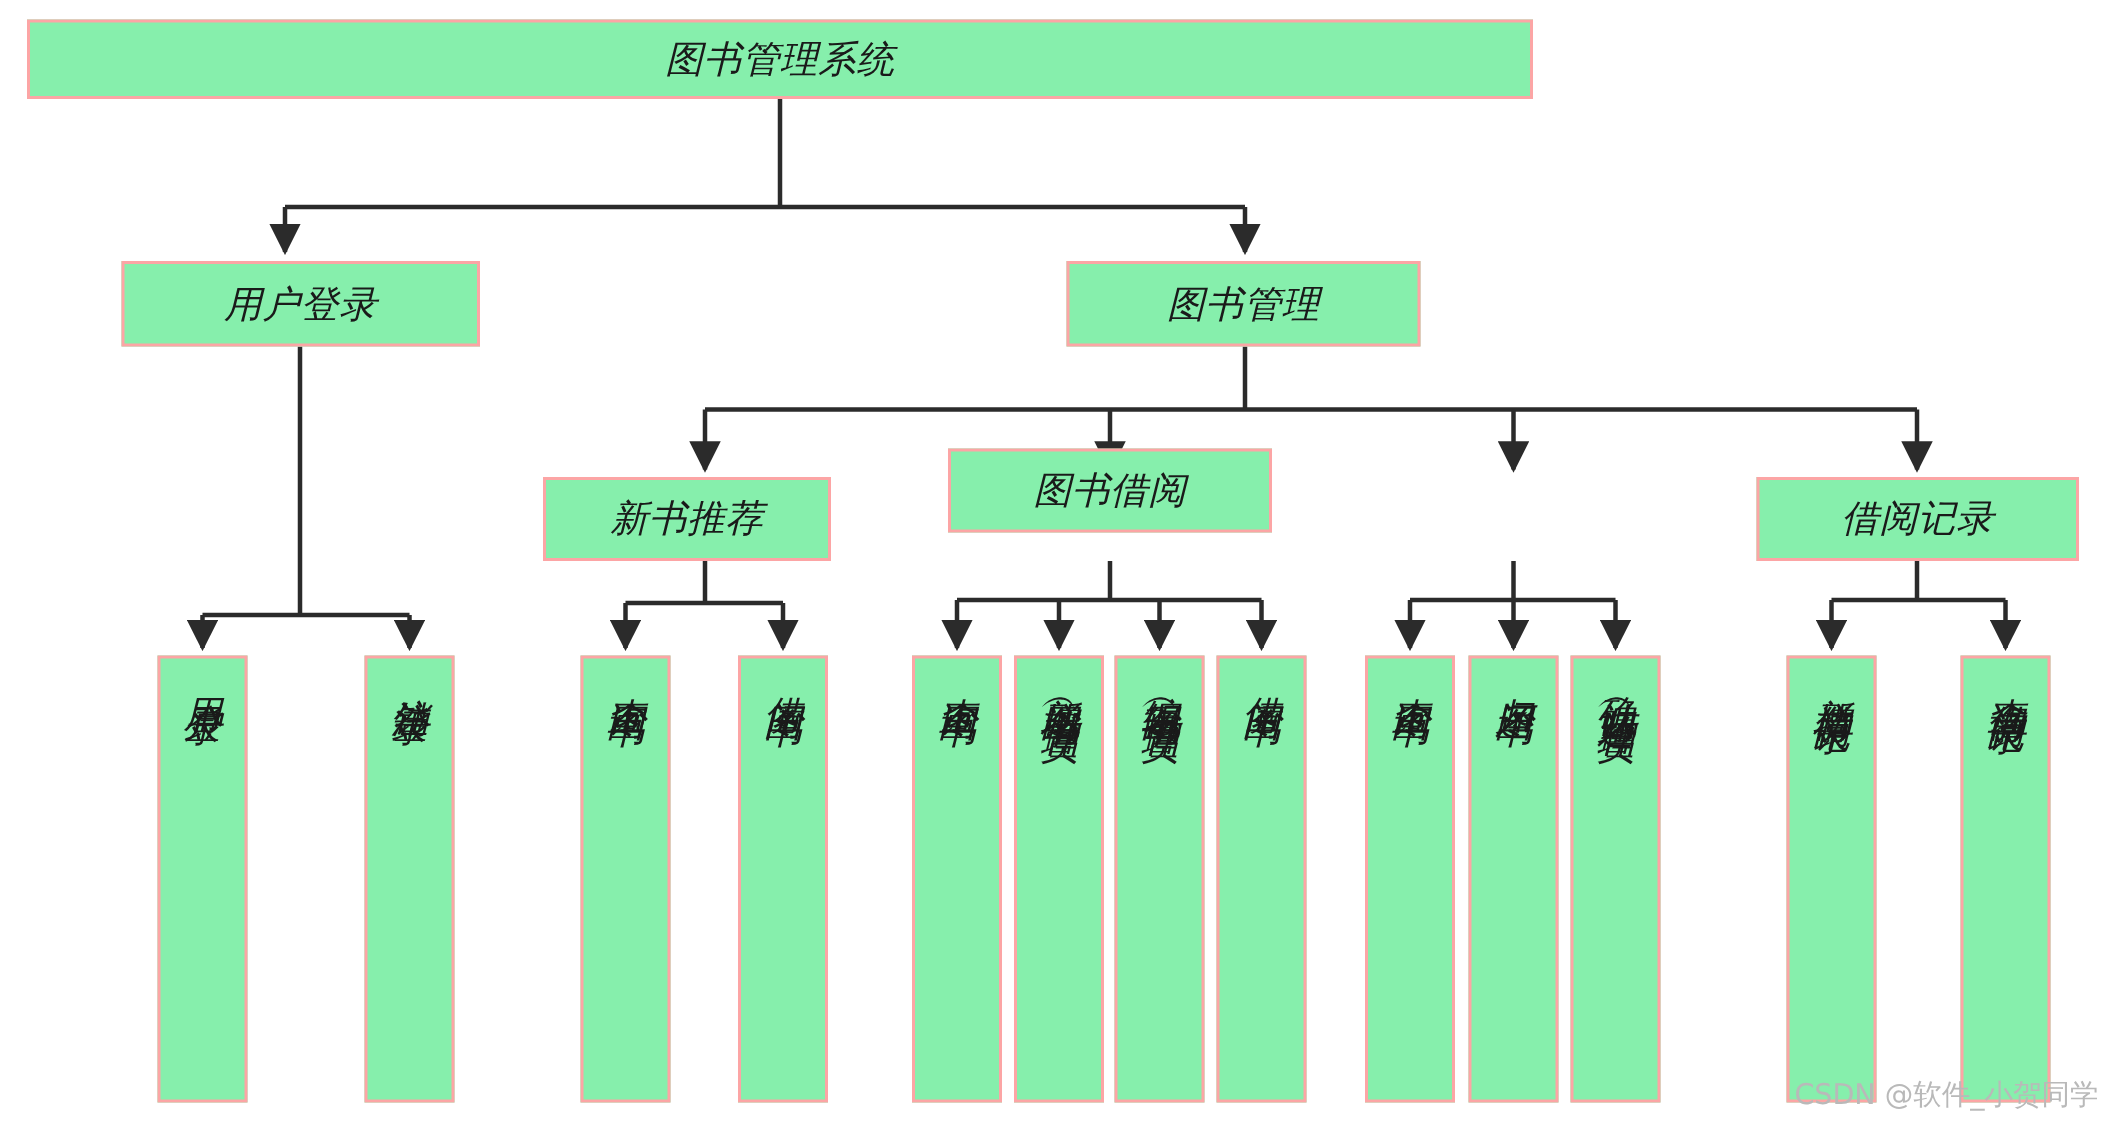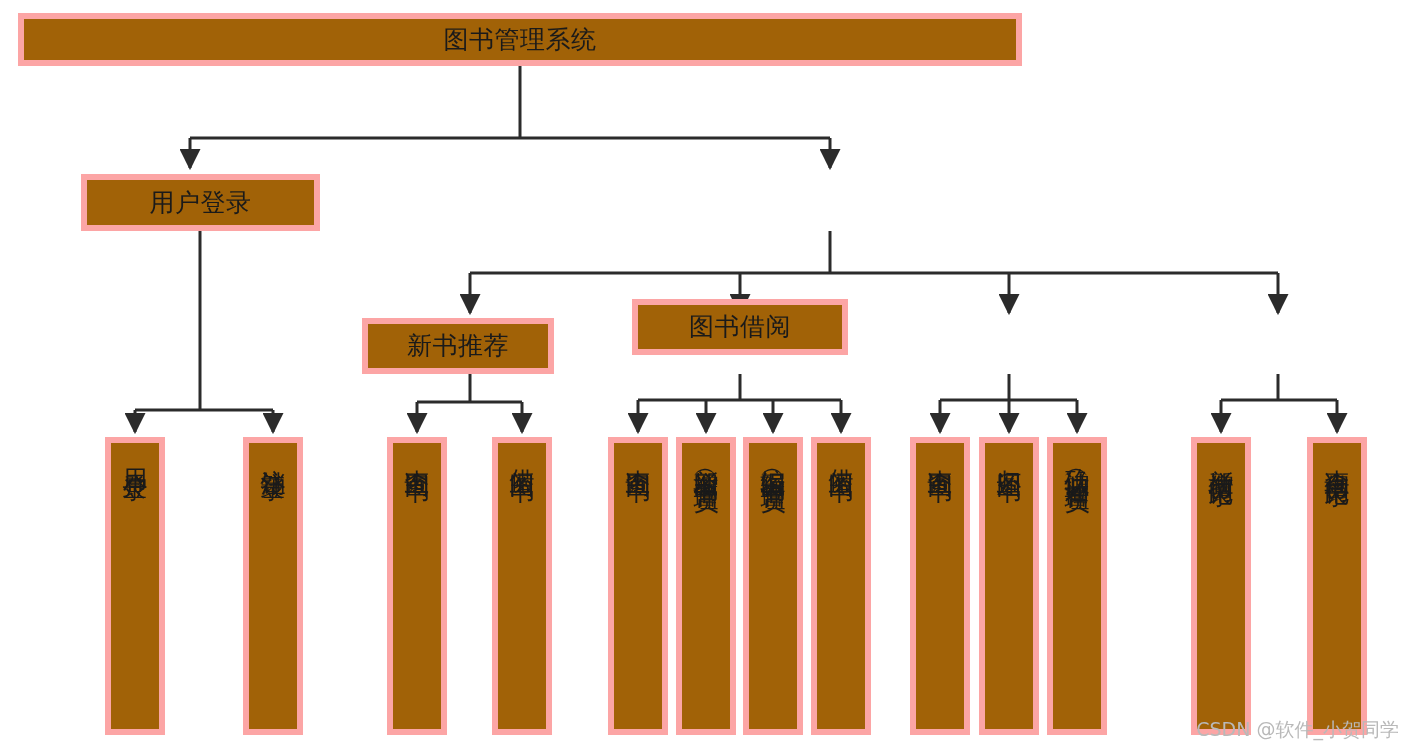--- a/index.html
+++ b/index.html
@@ -19,27 +19,28 @@
     position: absolute;
     left: 0;
     top: 0;
     width: 1405px;
     height: 747px;
     pointer-events: none;
   }
   .node {
     position: absolute;
     box-sizing: border-box;
-    background: #a16207;
-    border: 6px solid #fca5a5;
+    background: #86efac;
+    border: 2px solid #fca5a5;
     display: flex;
     align-items: center;
     justify-content: center;
     color: #1a1a1a;
     z-index: 2;
+    font-style: italic;
   }
   .node .lbl {
     display: block;
     text-align: center;
     line-height: 1.18;
     white-space: nowrap;
   }
   .node.horiz .lbl {
     font-size: 25px;
     letter-spacing: 0.5px;
@@ -127,27 +128,33 @@
     </g>
   </svg>
 
   <div class="node root horiz" style="left:18px; top:13px; width:1004px; height:53px;">
     <span class="lbl">图书管理系统</span>
   </div>
 
   <div class="node horiz" style="left:81px; top:174px; width:239px; height:57px;">
     <span class="lbl">用户登录</span>
   </div>
+  <div class="node horiz" style="left:711px; top:174px; width:236px; height:57px;">
+    <span class="lbl">图书管理</span>
+  </div>
 
   <div class="node horiz" style="left:362px; top:318px; width:192px; height:56px;">
     <span class="lbl">新书推荐</span>
   </div>
   <div class="node horiz" style="left:632px; top:299px; width:216px; height:56px;">
     <span class="lbl">图书借阅</span>
   </div>
+  <div class="node horiz" style="left:1171px; top:318px; width:215px; height:56px;">
+    <span class="lbl">借阅记录</span>
+  </div>
 
   <div class="node vert" style="left:105px; top:437px; width:60px; height:298px;">
     <span class="lbl">用户登录</span>
   </div>
   <div class="node vert" style="left:243px; top:437px; width:60px; height:298px;">
     <span class="lbl">注销登录</span>
   </div>
 
   <div class="node vert" style="left:387px; top:437px; width:60px; height:298px;">
     <span class="lbl">查询图书</span>

